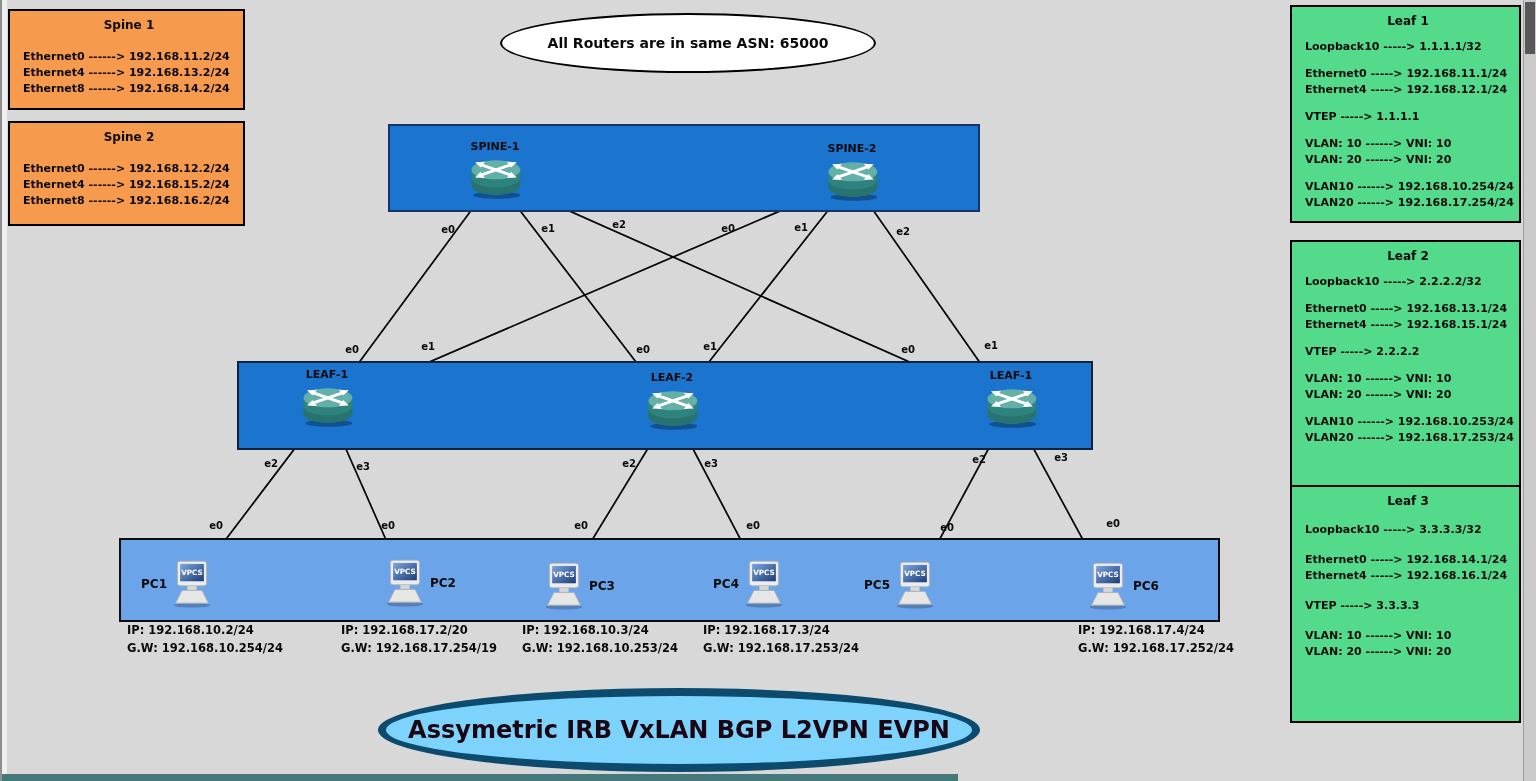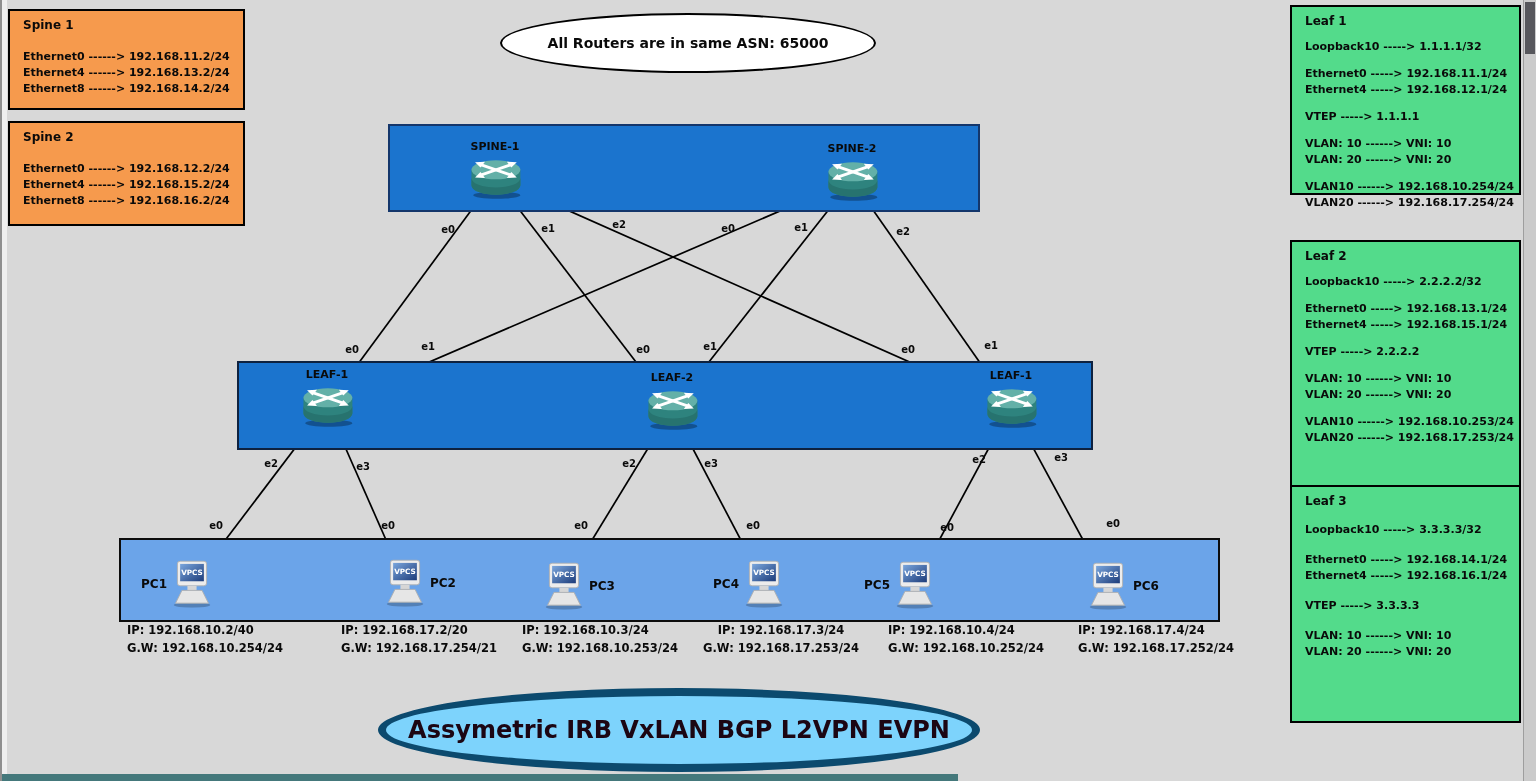--- a/index.html
+++ b/index.html
@@ -24,28 +24,28 @@
   .ellipse{position:absolute;border-radius:50%;display:flex;align-items:center;justify-content:center;
            box-sizing:border-box;z-index:2;text-align:right;}
   #asn-ellipse{left:500px;top:13px;width:376px;height:60px;background:#ffffff;border:2px solid #000;}
   #asn-ellipse span{font-weight:bold;font-size:14px;}
   #banner-ellipse{left:378px;top:688px;width:602px;height:84px;background:#7dd3fc;border:8px solid #0c4a6e;}
   #banner-ellipse span{font-weight:bold;font-size:24px;color:#1c0613;white-space:nowrap;}
   
   .note{position:absolute;box-sizing:border-box;border:2px solid #000;padding:7px 8px 0 13px;z-index:2;}
   .note-orange{background:#f69a4d;}
   .note-green{background:#53db8b;}
-  .note-title{text-align:left;font-weight:bold;font-size:12px;}
+  .note-title{text-align:center;font-weight:bold;font-size:12px;}
   .group{margin-top:11px;}
   .note-spine .group{margin-top:17px;}
   #note-leaf3 .group{margin-top:14px;}
   .nline{font-weight:bold;font-size:11px;line-height:16px;white-space:pre;}
   #note-spine1{left:8px;top:9px;width:237px;height:101px;}
   #note-spine2{left:8px;top:121px;width:237px;height:105px;}
-  #note-leaf1{left:1290px;top:5px;width:231px;height:190px;}
+  #note-leaf1{left:1290px;top:5px;width:231px;height:218px;}
   #note-leaf2{left:1290px;top:240px;width:231px;height:275px;}
   #note-leaf3{left:1290px;top:485px;width:231px;height:238px;}
   
   .plabel{position:absolute;transform:translate(-50%,-50%);font-weight:bold;font-size:10px;z-index:3;white-space:nowrap;}
   .devlabel{position:absolute;transform:translate(-50%,-50%);font-weight:bold;font-size:11px;z-index:4;white-space:nowrap;}
   .pclabel{position:absolute;font-weight:bold;font-size:12px;z-index:4;white-space:nowrap;}
   .devicon{position:absolute;transform:translate(-50%,-50%);z-index:3;}
   .router-svg{width:58px;height:44px;display:block;}
   .pc-svg{width:42px;height:48px;display:block;}
   .ipblock{position:absolute;z-index:3;font-weight:bold;font-size:11.5px;line-height:18px;white-space:nowrap;}
@@ -261,63 +261,59 @@
       </svg>
     </div>
     <span class="devlabel" style="left: 1011px; top: 375px;">LEAF-1</span>
     <div class="devicon" style="left: 192px; top: 584px;">
       <svg class="pc-svg" viewBox="0 0 46 52">
         <use href="#pc-def"></use>
       </svg>
     </div>
     <span class="pclabel" style="top: 584px; left: 167px; transform: translate(-100%, -50%);">PC1</span>
     <div class="ipblock" style="left: 127px; top: 621px;">
-      <div>IP: 192.168.10.2/40</div>
+      <div>IP: 192.168.10.2/24</div>
       <div>G.W: 192.168.10.254/24</div>
     </div>
     <div class="devicon" style="left: 405px; top: 583px;">
       <svg class="pc-svg" viewBox="0 0 46 52">
         <use href="#pc-def"></use>
       </svg>
     </div>
     <span class="pclabel" style="top: 583px; left: 430px; transform: translate(0px, -50%);">PC2</span>
     <div class="ipblock" style="left: 341px; top: 621px;">
       <div>IP: 192.168.17.2/20</div>
-      <div>G.W: 192.168.17.254/21</div>
+      <div>G.W: 192.168.17.254/19</div>
     </div>
     <div class="devicon" style="left: 564px; top: 586px;">
       <svg class="pc-svg" viewBox="0 0 46 52">
         <use href="#pc-def"></use>
       </svg>
     </div>
     <span class="pclabel" style="top: 586px; left: 589px; transform: translate(0px, -50%);">PC3</span>
     <div class="ipblock" style="left: 522px; top: 621px;">
       <div>IP: 192.168.10.3/24</div>
       <div>G.W: 192.168.10.253/24</div>
     </div>
     <div class="devicon" style="left: 764px; top: 584px;">
       <svg class="pc-svg" viewBox="0 0 46 52">
         <use href="#pc-def"></use>
       </svg>
     </div>
     <span class="pclabel" style="top: 584px; left: 739px; transform: translate(-100%, -50%);">PC4</span>
-    <div class="ipblock" style="left: 703px; top: 621px; text-align: center;">
+    <div class="ipblock" style="left: 703px; top: 621px;">
       <div>IP: 192.168.17.3/24</div>
       <div>G.W: 192.168.17.253/24</div>
     </div>
     <div class="devicon" style="left: 915px; top: 585px;">
       <svg class="pc-svg" viewBox="0 0 46 52">
         <use href="#pc-def"></use>
       </svg>
     </div>
     <span class="pclabel" style="top: 585px; left: 890px; transform: translate(-100%, -50%);">PC5</span>
-    <div class="ipblock" style="left: 888px; top: 621px;">
-      <div>IP: 192.168.10.4/24</div>
-      <div>G.W: 192.168.10.252/24</div>
-    </div>
     <div class="devicon" style="left: 1108px; top: 586px;">
       <svg class="pc-svg" viewBox="0 0 46 52">
         <use href="#pc-def"></use>
       </svg>
     </div>
     <span class="pclabel" style="top: 586px; left: 1133px; transform: translate(0px, -50%);">PC6</span>
     <div class="ipblock" style="left: 1078px; top: 621px;">
       <div>IP: 192.168.17.4/24</div>
       <div>G.W: 192.168.17.252/24</div>
     </div>

